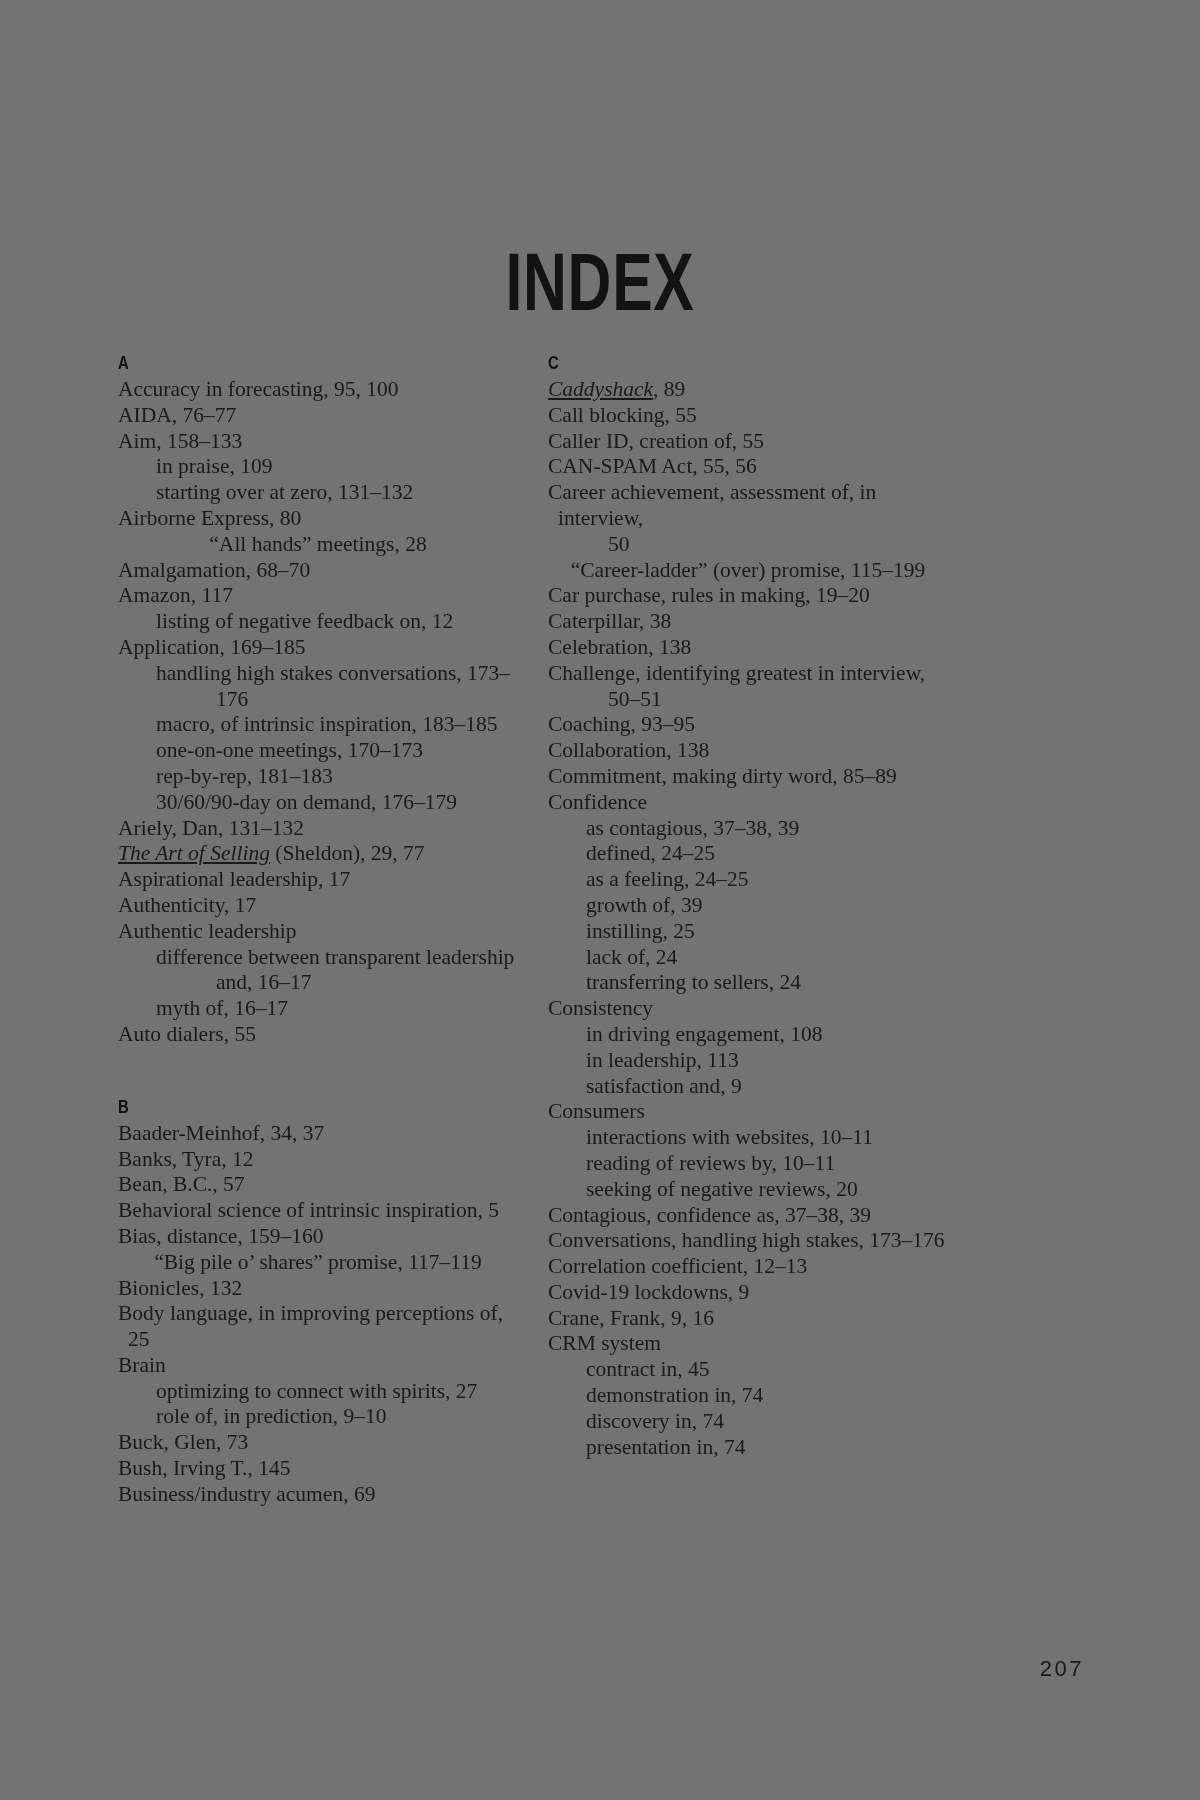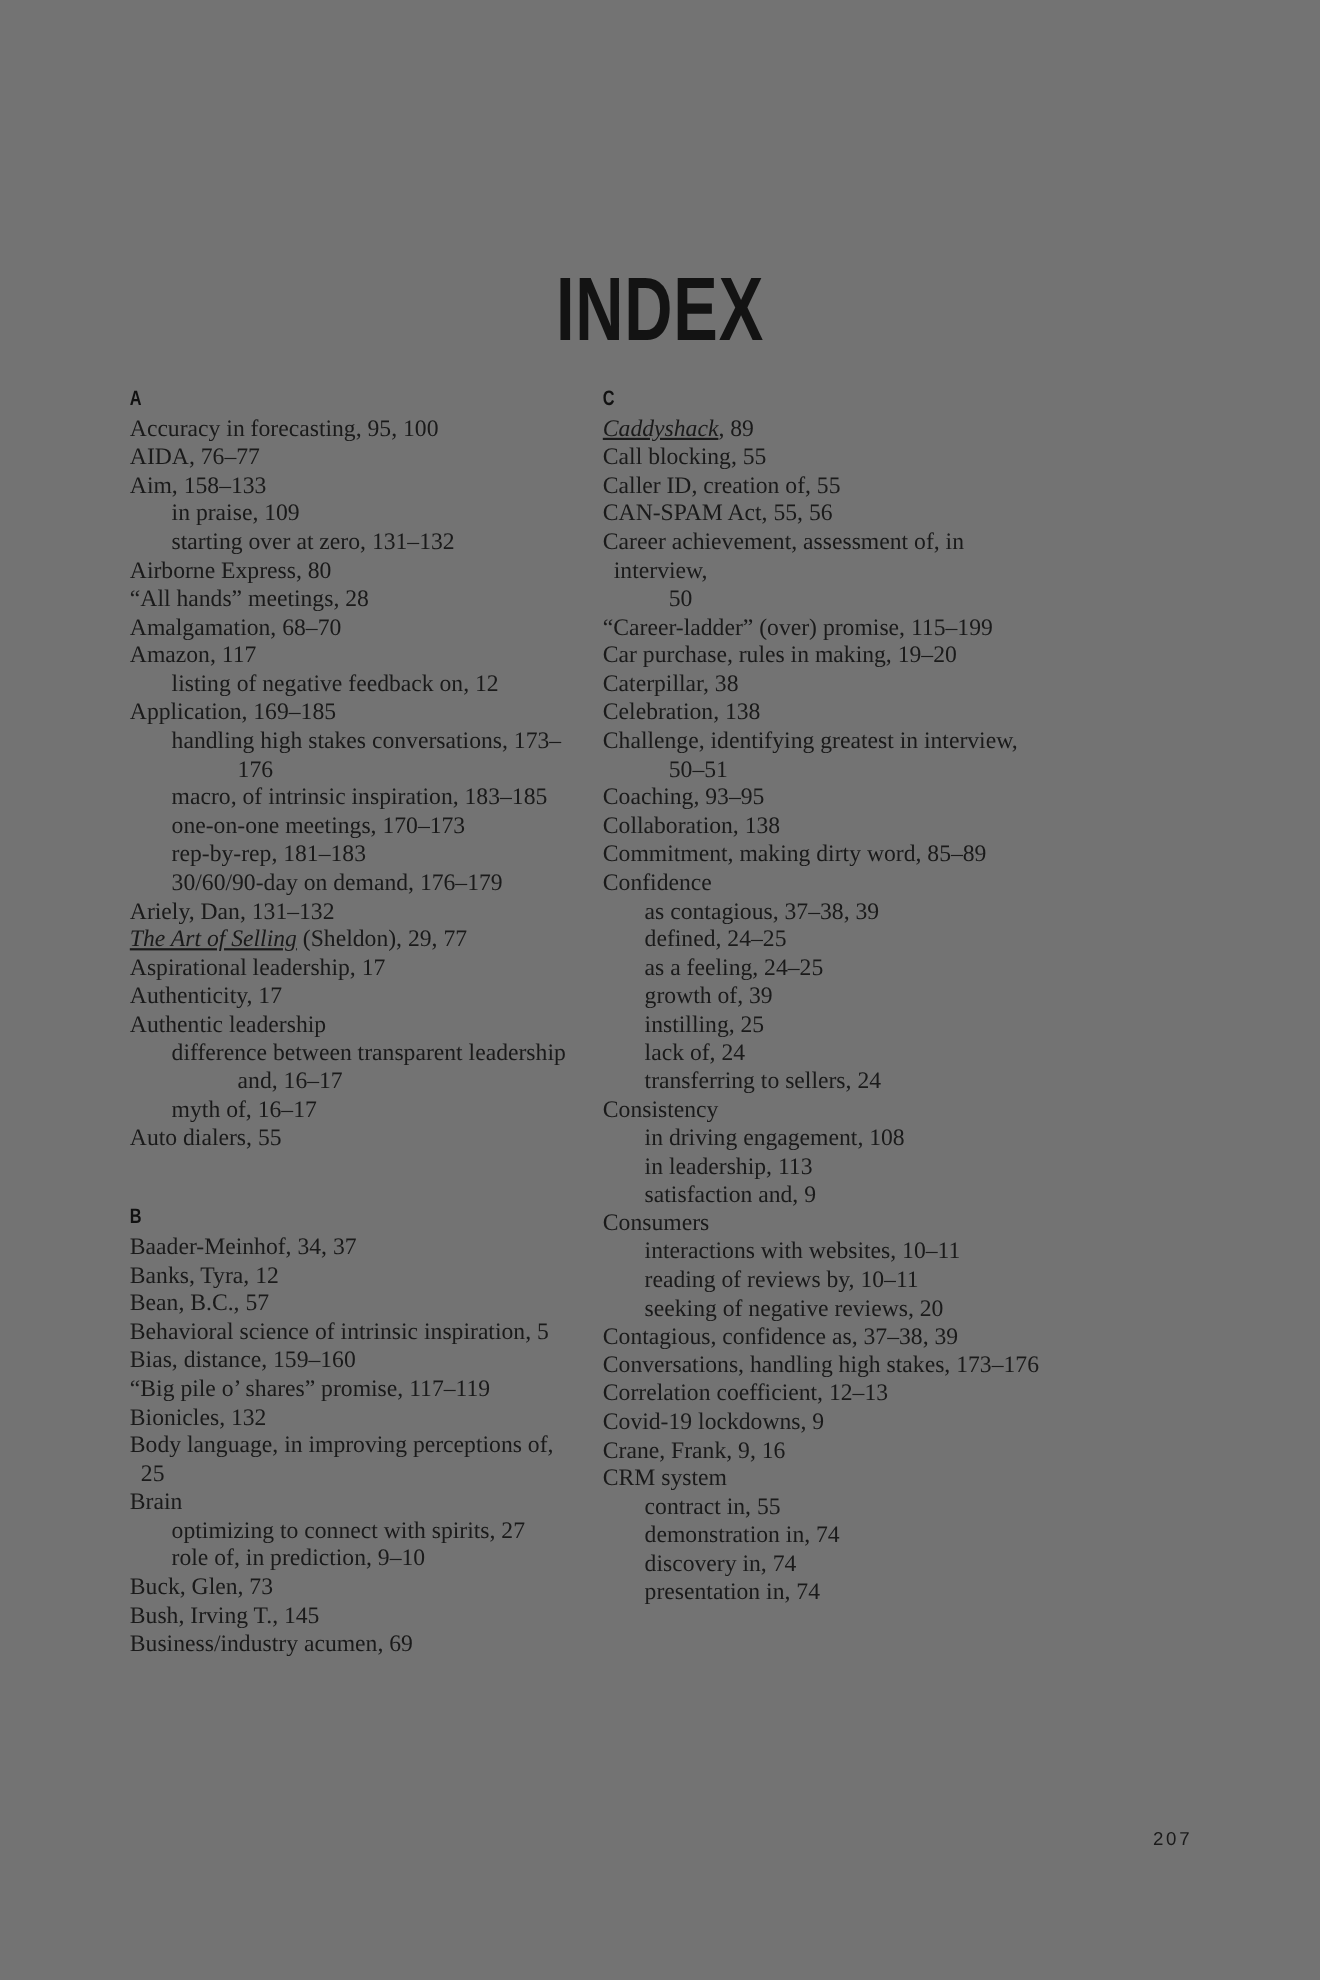--- a/index.html
+++ b/index.html
@@ -86,29 +86,30 @@
     display: block;
     padding-left: 60px;
   }
   .entry i {
     font-style: italic;
     text-decoration: underline;
   }
   .entry.quoted {
     text-indent: -16px;
     padding-left: 16px;
+    text-align: center;
   }
 
   
   .folio {
     position: absolute;
     right: 116px;
     bottom: 118px;
     font-family: "Liberation Sans", "DejaVu Sans", sans-serif;
-    font-size: 17px;
+    font-size: 22px;
     letter-spacing: 2.5px;
     color: #1a1a1a;
     font-weight: 400;
     text-align: right;
   }
 </style>
 </head>
 <body>
 
 <div class="page">
@@ -188,21 +189,21 @@
         <div class="entry">Consumers</div>
         <div class="entry sub">interactions with websites, 10–11</div>
         <div class="entry sub">reading of reviews by, 10–11</div>
         <div class="entry sub">seeking of negative reviews, 20</div>
         <div class="entry">Contagious, confidence as, 37–38, 39</div>
         <div class="entry">Conversations, handling high stakes, 173–176</div>
         <div class="entry">Correlation coefficient, 12–13</div>
         <div class="entry">Covid-19 lockdowns, 9</div>
         <div class="entry">Crane, Frank, 9, 16</div>
         <div class="entry">CRM system</div>
-        <div class="entry sub">contract in, 55</div>
+        <div class="entry sub">contract in, 45</div>
         <div class="entry sub">demonstration in, 74</div>
         <div class="entry sub">discovery in, 74</div>
         <div class="entry sub">presentation in, 74</div>
       </div>
   </div>
 
   <div class="folio">207</div>
 
 </div>
 

